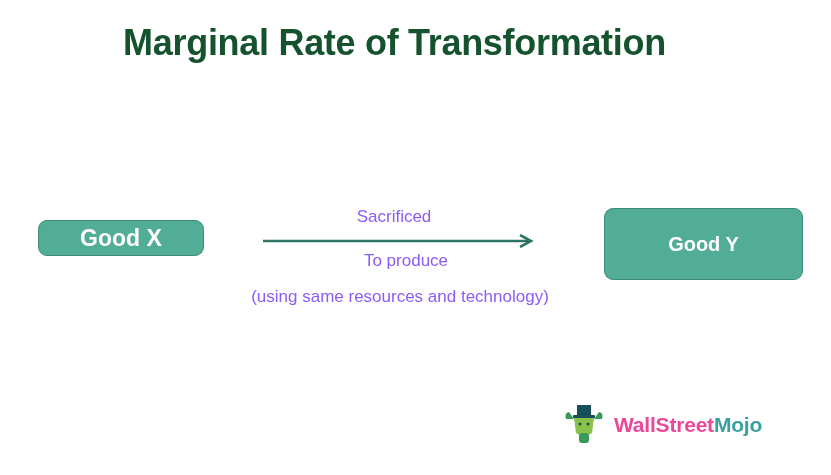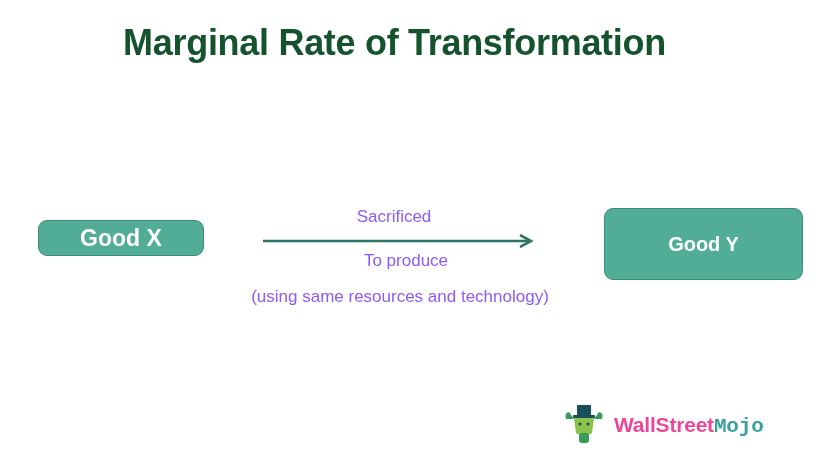--- a/index.html
+++ b/index.html
@@ -10,21 +10,21 @@
     .box-x { left:38px; top:220px; width:166px; height:36px; font-size:23px; }
     .box-y { left:604px; top:208px; width:199px; height:72px; font-size:20px; line-height:28px; }
     .arrow { position:absolute; left:263px; top:234px; width:272px; height:14px; }
     .label { position:absolute; text-align:center; color:#8b5cf6; font-size:17px; }
     .lbl-top { left:263px; width:262px; top:207px; }
     .lbl-mid { left:275px; width:262px; top:251px; }
     .lbl-bot { left:200px; width:400px; top:263px;margin-top:24px; }
     .logo { position:absolute; left:562px; top:403px; display:flex; align-items:center; }
     .logo-text { font-size:21px; font-weight:bold; margin-left:8px; letter-spacing:-0.2px; }
     .logo-text .a { color:#ec4899; }
-    .logo-text .b { color:#3aa0a0;font-family:Liberation Mono, monospace; }
+    .logo-text .b { color:#3aa0a0; }
   </style>
 </head>
 <body>
 
 <div class="title"><span>Marginal Rate of Transformation</span></div>
 
 <div class="box box-x">
   <div>Good X</div>
 </div>
 

